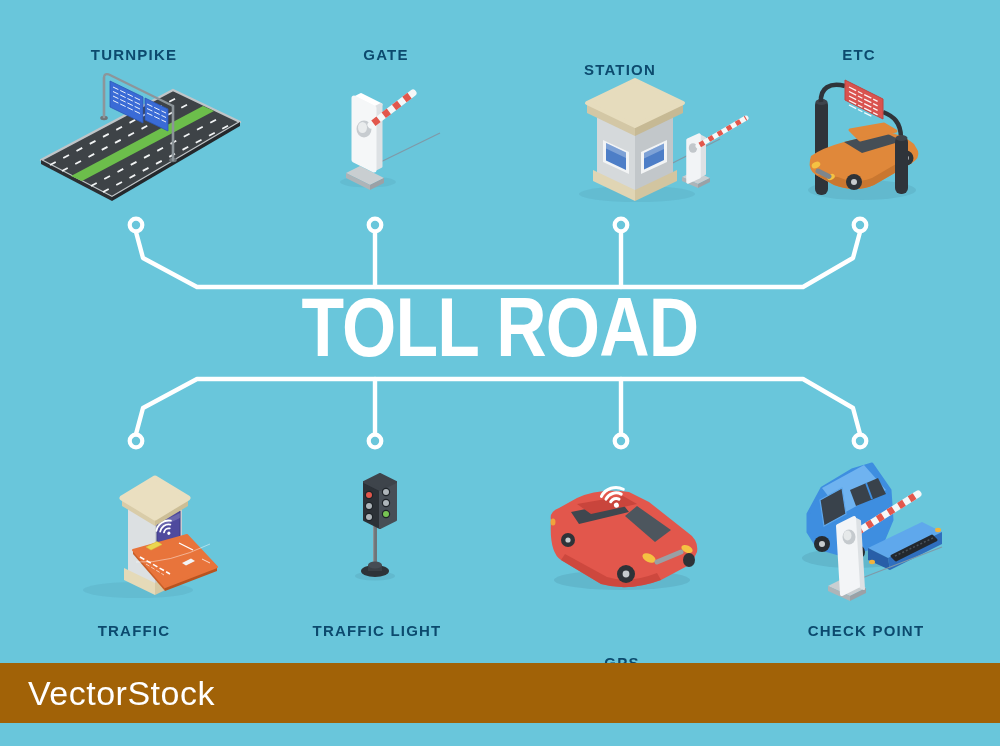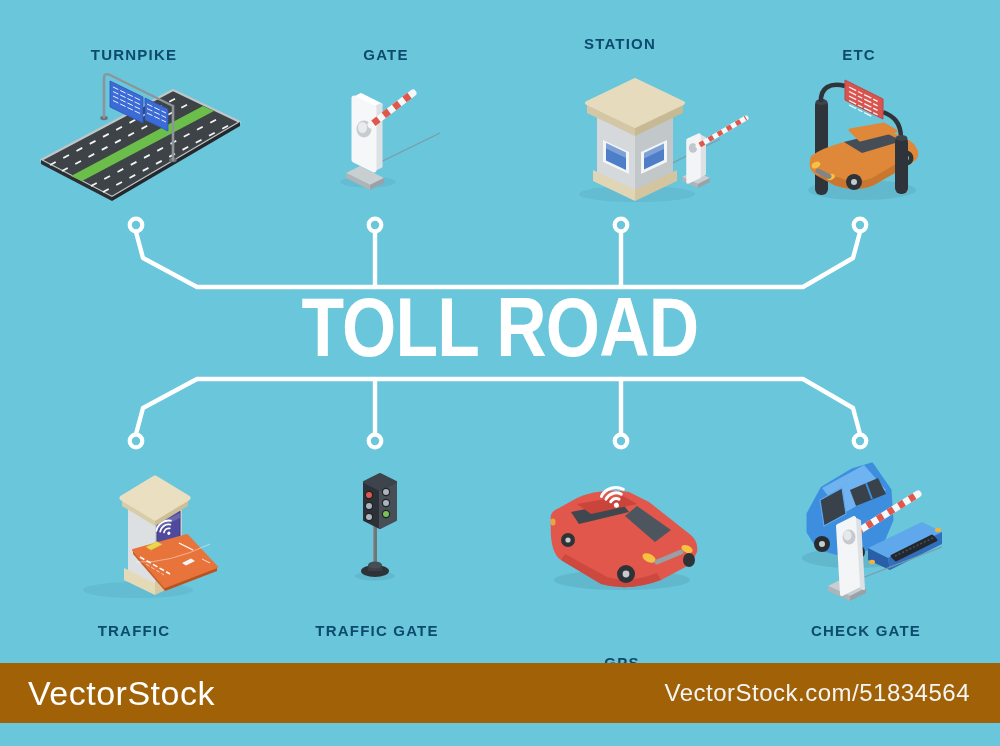--- a/index.html
+++ b/index.html
@@ -43,26 +43,26 @@
       </g>
     </g>
   </svg>
 
   <div class="title-wrap">
     <span class="title">TOLL ROAD</span>
   </div>
 
   <div class="item-label" style="left:134px;top:38px">TURNPIKE</div>
   <div class="item-label" style="left:386px;top:38px">GATE</div>
-  <div class="item-label" style="left:620px;top:27px">STATION</div>
+  <div class="item-label" style="left:620px;top:53px">STATION</div>
   <div class="item-label" style="left:859px;top:38px">ETC</div>
   <div class="item-label" style="left:134px;top:614px">TRAFFIC</div>
-  <div class="item-label" style="left:377px;top:614px">TRAFFIC GATE</div>
+  <div class="item-label" style="left:377px;top:614px">TRAFFIC LIGHT</div>
   <div class="item-label" style="left:622px;top:646px">GPS</div>
-  <div class="item-label" style="left:866px;top:614px">CHECK GATE</div>
+  <div class="item-label" style="left:866px;top:614px">CHECK POINT</div>
 
   <div class="icon" style="left:34px;top:60px">
     <svg width="210" height="150" viewBox="0 0 210 150">
       <polygon points="7,100 139,30 206,62 78,137" fill="#3E4347" stroke="#C0C5C8" stroke-width="2.4" stroke-linejoin="round"></polygon>
       <polygon points="7,100 78,137 78,141 7,104" fill="#2B2F33"></polygon>
       <polygon points="78,137 206,62 206,66 78,141" fill="#24282C"></polygon>
       <g stroke="#F2F4F5" stroke-width="1.8" stroke-dasharray="6.5 8.5">
         <line x1="16" y1="105" x2="148" y2="35"></line>
         <line x1="28" y1="111" x2="160" y2="41"></line>
         <line x1="57" y1="126" x2="189" y2="56"></line>
@@ -307,16 +307,15 @@
         <polygon points="62,66 68,69 72,137 66,134" fill="#DDE1E4" stroke="#DDE1E4" stroke-width="2" stroke-linejoin="round"></polygon>
         <polygon points="46,74 62,66 66,134 50,142" fill="#F3F5F7" stroke="#F3F5F7" stroke-width="4" stroke-linejoin="round"></polygon>
         <ellipse cx="57" cy="85" rx="6.5" ry="7.5" fill="#C5CACE"></ellipse>
         <ellipse cx="55.5" cy="83.5" rx="4" ry="5" fill="#E6E9EA"></ellipse>
       </g>
     </svg>
   </div>
 
   <div class="footer">
     <span class="brand">VectorStock</span>
-    <span class="credit">VectorStock.com/51834564</span>
   </div>
 
 </div>
 
 </body></html>

